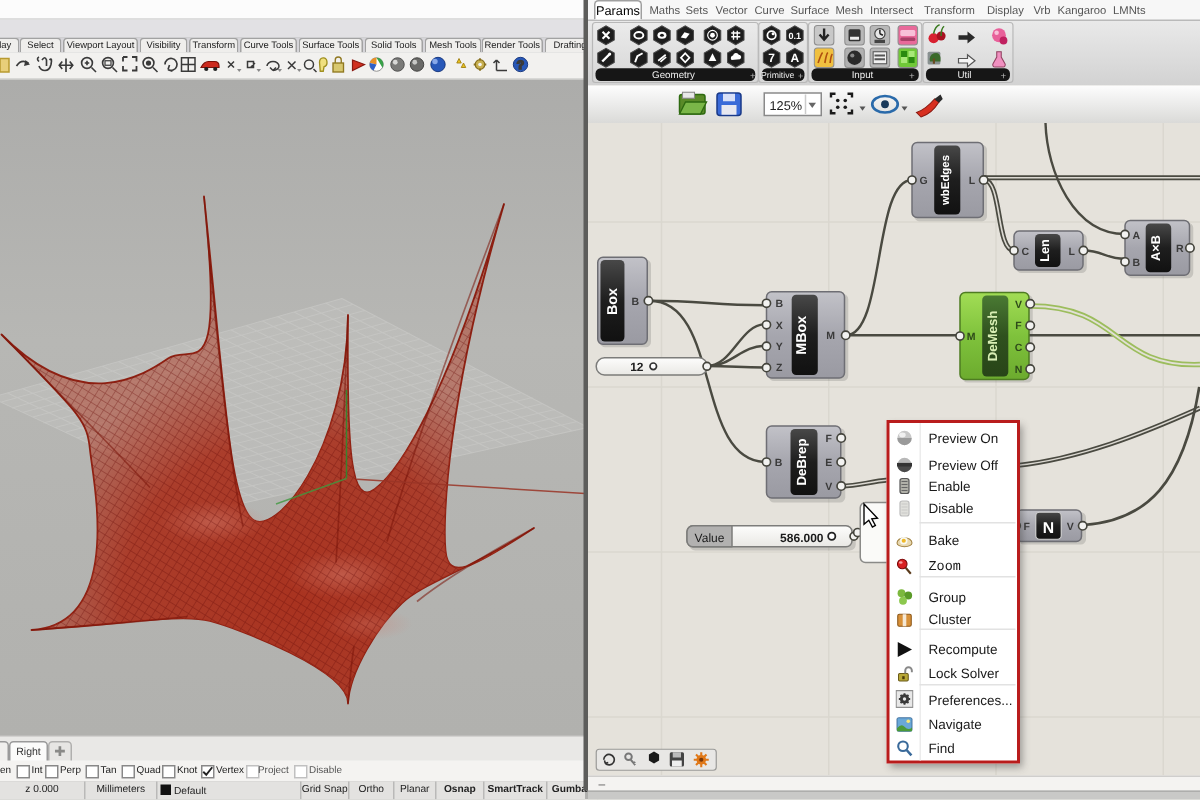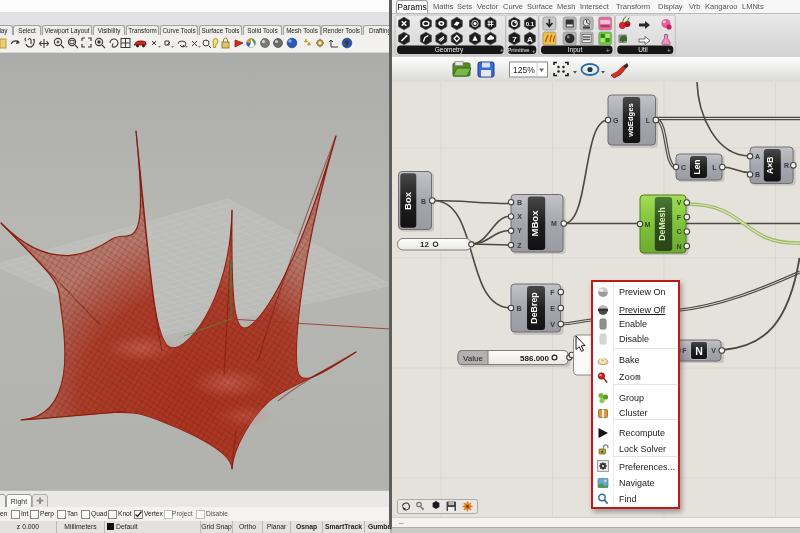--- a/index.html
+++ b/index.html
@@ -544,21 +544,21 @@
           <circle cx="6" cy="6" r="4.8" fill="#c8c8c8"></circle>
           <ellipse cx="4.6" cy="4" rx="2.2" ry="1.6" fill="#f0f0f0"></ellipse>
           <path d="M1.2,6 a4.8,4.8 0 0 0 9.6,0 z" fill="#9a9a9a"></path>
         </svg>
       <div class="mi" style="top:4px;">Preview On</div>
       <svg class="mico" style="top:21.5px;" viewBox="0 0 12 12">
           <circle cx="6" cy="6" r="4.8" fill="#b8b8b8"></circle>
           <path d="M1.2,6 a4.8,4.8 0 0 0 9.6,0 z" fill="#4a4a4a"></path>
           <rect x="1" y="4.6" width="10" height="2.4" fill="#333"></rect>
         </svg>
-      <div class="mi" style="top:21.5px;text-decoration:underline;">Preview Off</div>
+      <div class="mi" style="top:21.5px;">Preview Off</div>
       <svg class="mico" style="top:36px;" viewBox="0 0 12 12">
           <rect x="3" y="1" width="6" height="10" rx="1.5" fill="#b0b0a8" stroke="#555" stroke-width="0.8"></rect>
           <path d="M4,3 l4,0 M4,5 l4,0 M4,7 l4,0 M4,9 l4,0" stroke="#666" stroke-width="0.8"></path>
         </svg>
       <div class="mi" style="top:36px;">Enable</div>
       <svg class="mico" style="top:51px;opacity:.55;" viewBox="0 0 12 12">
           <rect x="3" y="1" width="6" height="10" rx="1.5" fill="#c8c8c0" stroke="#888" stroke-width="0.8"></rect>
           <path d="M4,3 l4,0 M4,5 l4,0 M4,7 l4,0 M4,9 l4,0" stroke="#999" stroke-width="0.8"></path>
         </svg>
       <div class="mi" style="top:51px;">Disable</div>

